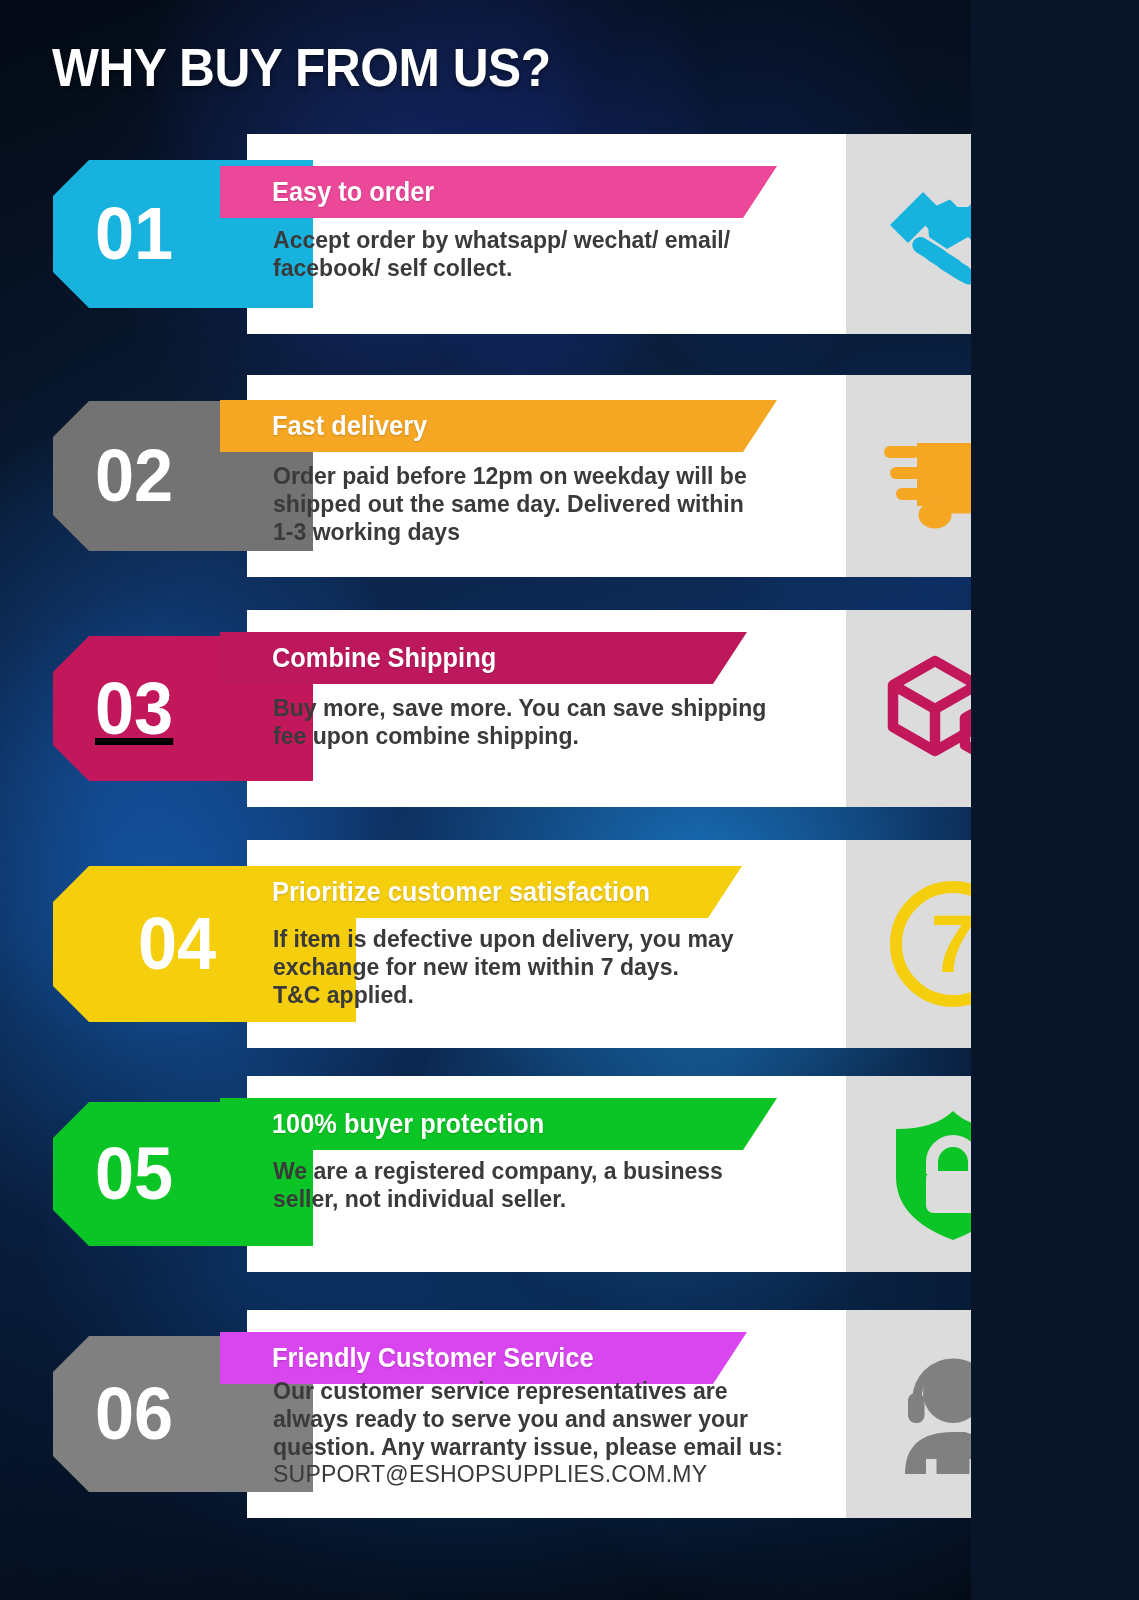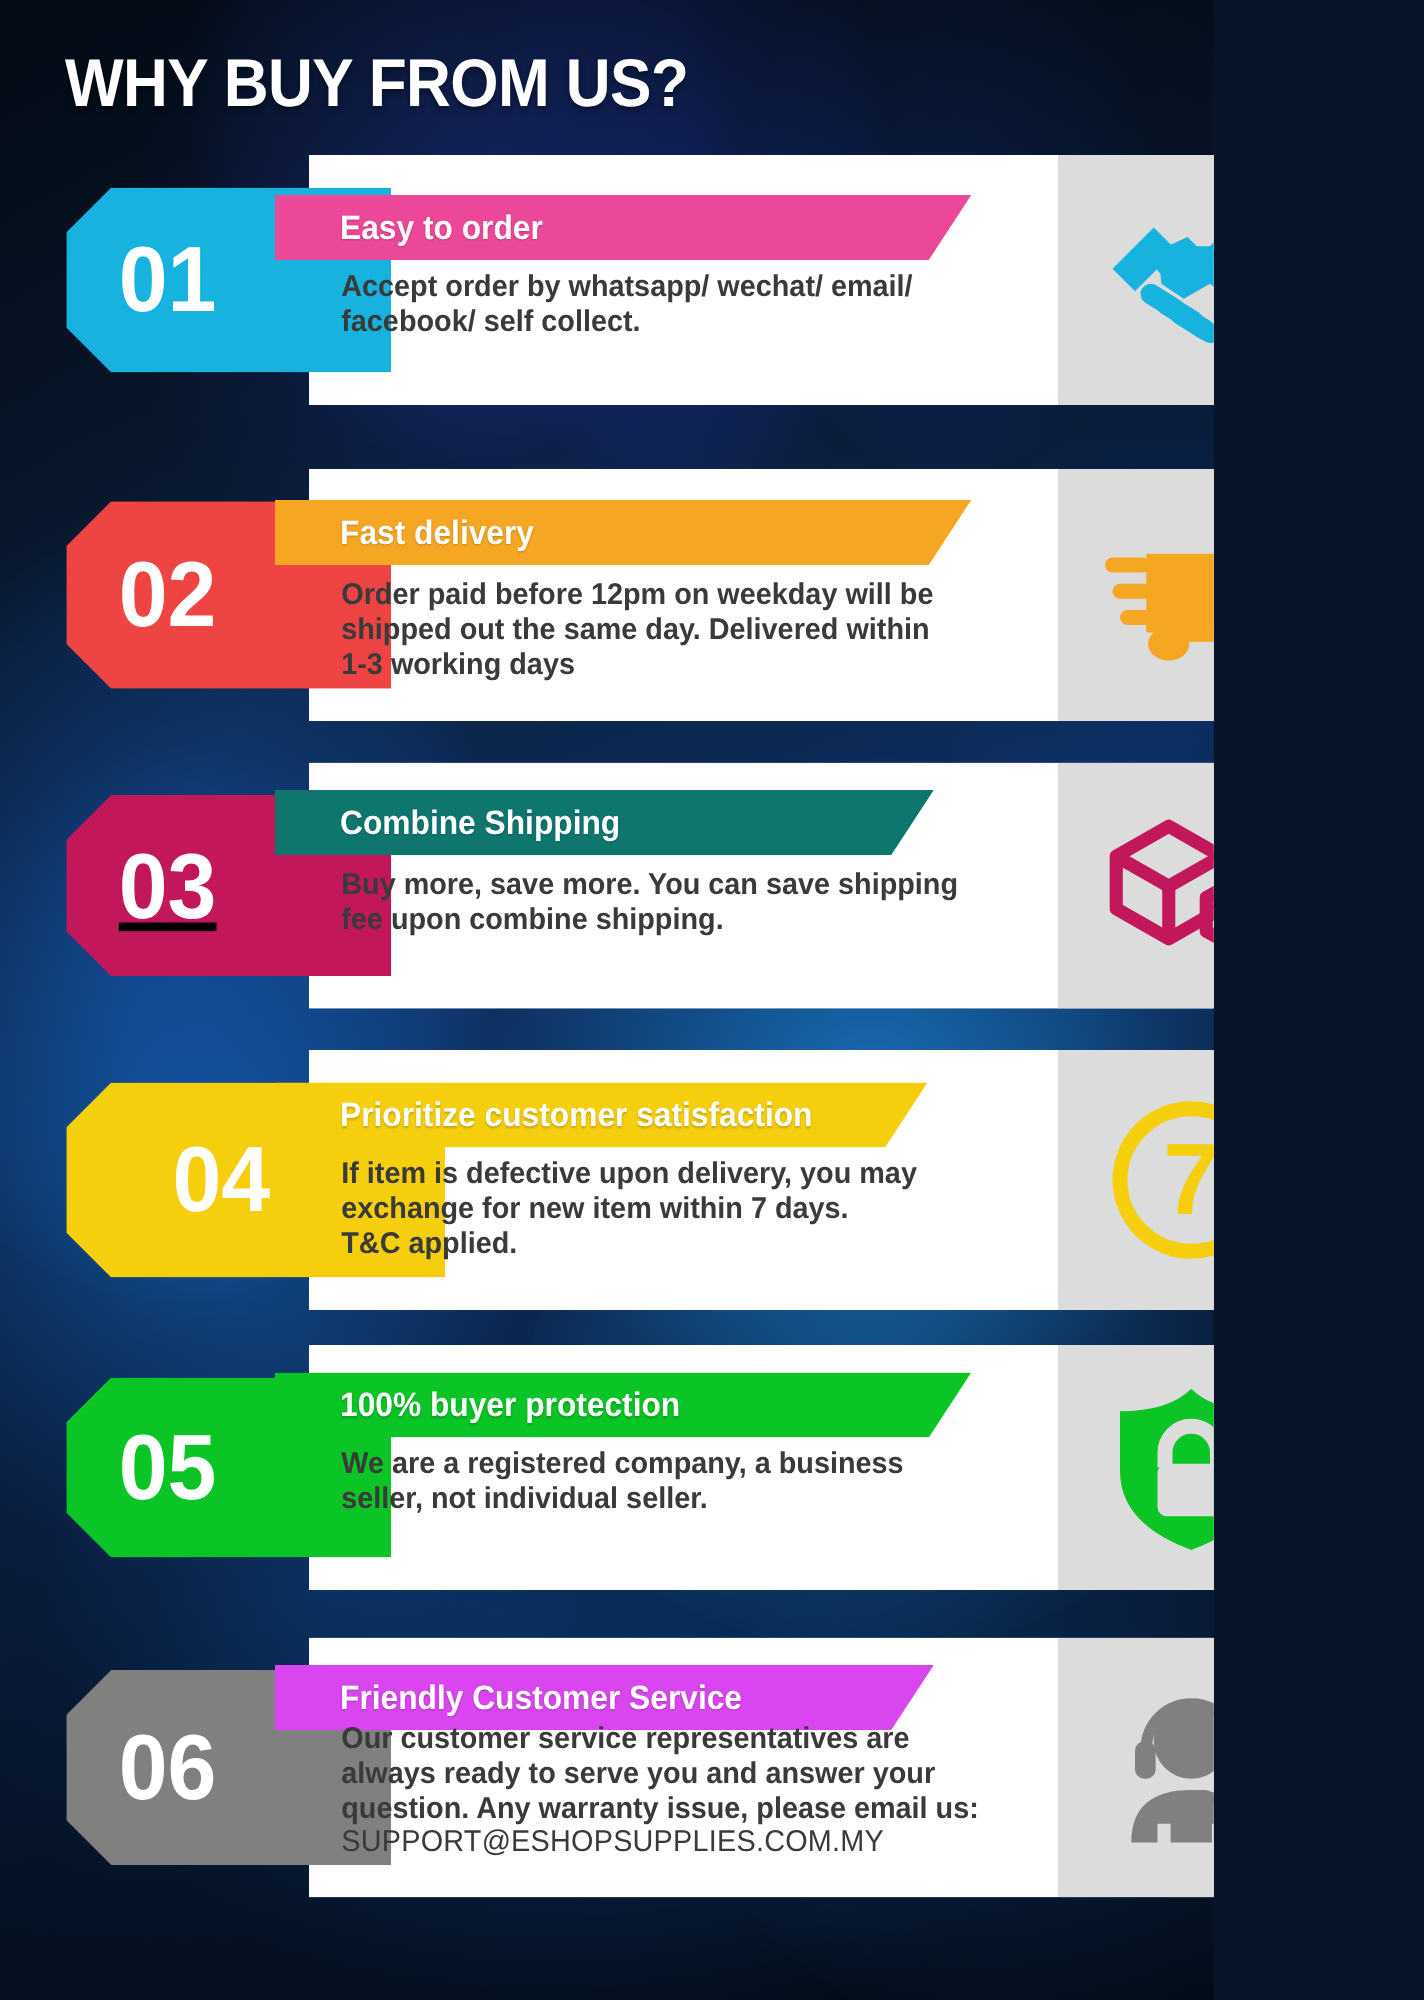--- a/index.html
+++ b/index.html
@@ -117,21 +117,21 @@
   <div class="bokeh b4"></div>
   <div class="bokeh b5"></div>
   <div class="bokeh b6"></div>
   <div class="bokeh b7"></div>
   <div class="bokeh b8"></div>
   <div class="vig"></div>
 
   <div class="title">WHY BUY FROM US?</div>
 
   <div id="rows">
-      <div class="row" style="top: 124px; height: 200px;">
+      <div class="row" style="top: 134px; height: 200px;">
         <div class="card">
           <div class="iconpanel">
             <svg class="icon-wrap" viewBox="0 0 100 100" xmlns="http://www.w3.org/2000/svg">
               <g fill="#17B3DE">
                 <path d="M8 44 L30 22 L42 34 L20 56 Z"></path>
                 <path d="M92 44 L70 22 L58 34 L80 56 Z"></path>
                 <path d="M40 32 L60 32 L74 48 L72 62 L60 52 L46 60 L34 52 L33 40 Z"></path>
                 <rect x="22" y="56" width="26" height="11" rx="5.5" transform="rotate(32 35 61)"></rect>
                 <rect x="30" y="62" width="28" height="11" rx="5.5" transform="rotate(32 44 67)"></rect>
                 <rect x="38" y="67" width="26" height="11" rx="5.5" transform="rotate(32 51 72)"></rect>
@@ -163,21 +163,21 @@
                 <path d="M26 28 H70 V70 H26 Z"></path>
                 <path d="M70 42 H84 L94 54 V70 H70 Z"></path>
                 <path d="M74 46 H83 L89 54 H74 Z" fill="#dcdcdc"></path>
                 <rect x="30" y="68" width="48" height="7"></rect>
                 <ellipse cx="38" cy="76" rx="11" ry="9"></ellipse>
                 <ellipse cx="78" cy="76" rx="11" ry="9"></ellipse>
               </g>
             </svg>
           </div>
         </div>
-        <div class="badge" style="background: #ef4444;">
+        <div class="badge" style="background: #737373;">
           <span class="num">02</span>
         </div>
         <div class="banner" style="background: rgb(245, 166, 35); width: 505px; top: 25px;">
           <span>Fast delivery</span>
         </div>
         <div class="body" style="top: 87px;">
           <span class="ln">Order paid before 12pm on weekday will be</span>
           <span class="ln">shipped out the same day. Delivered within</span>
           <span class="ln">1-3 working days</span>
         </div>
@@ -193,21 +193,21 @@
                 <path d="M58 56 L78 45 L96 56 L96 74 L78 85 L58 74 Z"></path>
                 <path d="M58 56 L78 67 L96 56"></path>
                 <path d="M78 67 L78 85"></path>
               </g>
             </svg>
           </div>
         </div>
         <div class="badge" style="background: rgb(194, 24, 91); text-decoration: underline;">
           <span class="num">03</span>
         </div>
-        <div class="banner" style="background: #0f766e; width: 475px; top: 22px;">
+        <div class="banner" style="background: #be185d; width: 475px; top: 22px;">
           <span>Combine Shipping</span>
         </div>
         <div class="body" style="top: 84px;">
           <span class="ln">Buy more, save more. You can save shipping</span>
           <span class="ln">fee upon combine shipping.</span>
         </div>
       </div>
       <div class="row" style="top: 840px; height: 208px;">
         <div class="card">
           <div class="iconpanel">

